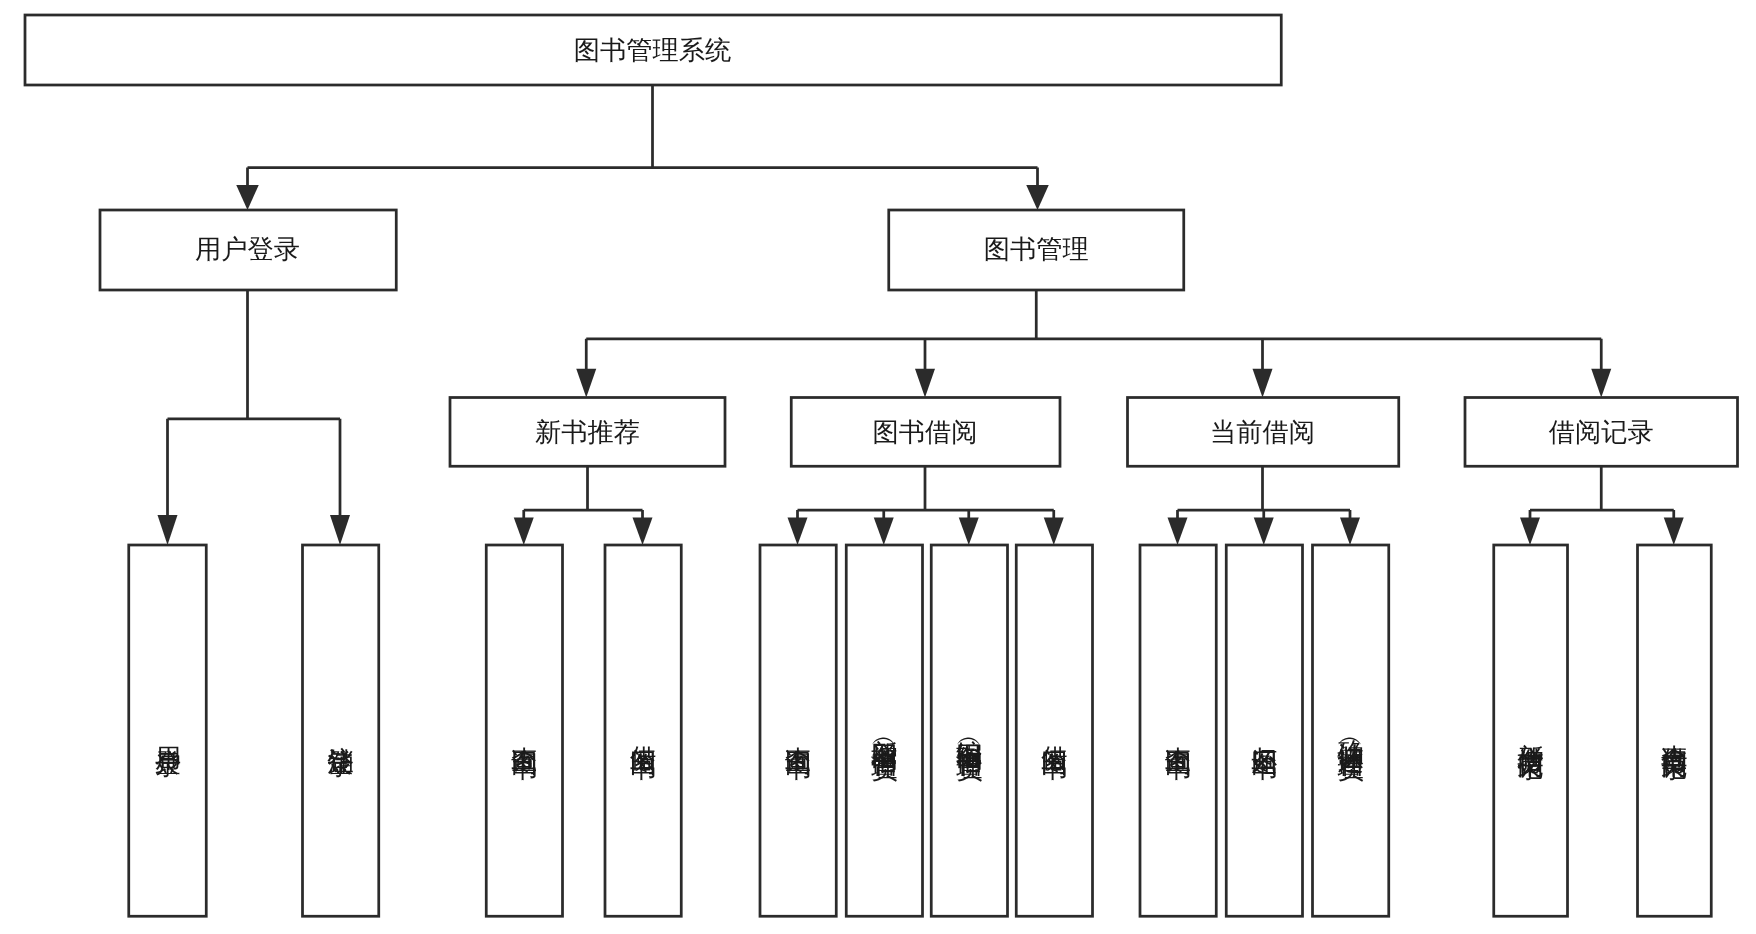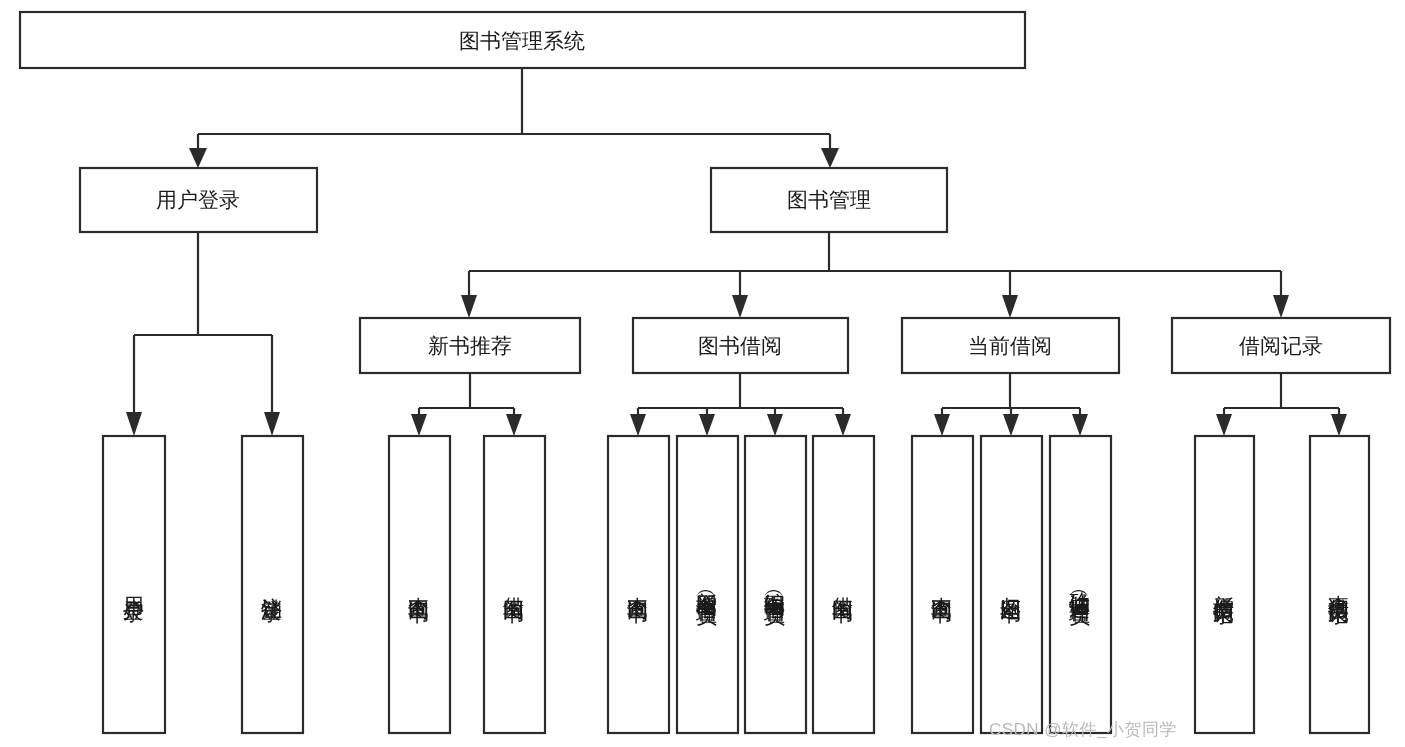--- a/index.html
+++ b/index.html
@@ -224,15 +224,14 @@
       <rect class="node-box" x="1195" y="436" width="59" height="297"></rect>
       <text class="node-label-v" x="1224" y="584">新增借阅记录</text>
     </g>
     <g>
       <rect class="node-box" x="1310" y="436" width="59" height="297"></rect>
       <text class="node-label-v" x="1339" y="584">查询借阅记录</text>
     </g>
 
   </svg>
 
-  <div class="watermark-text">CSDN @软件_小贺同学</div>
 
 </div>
 
 </body></html>

